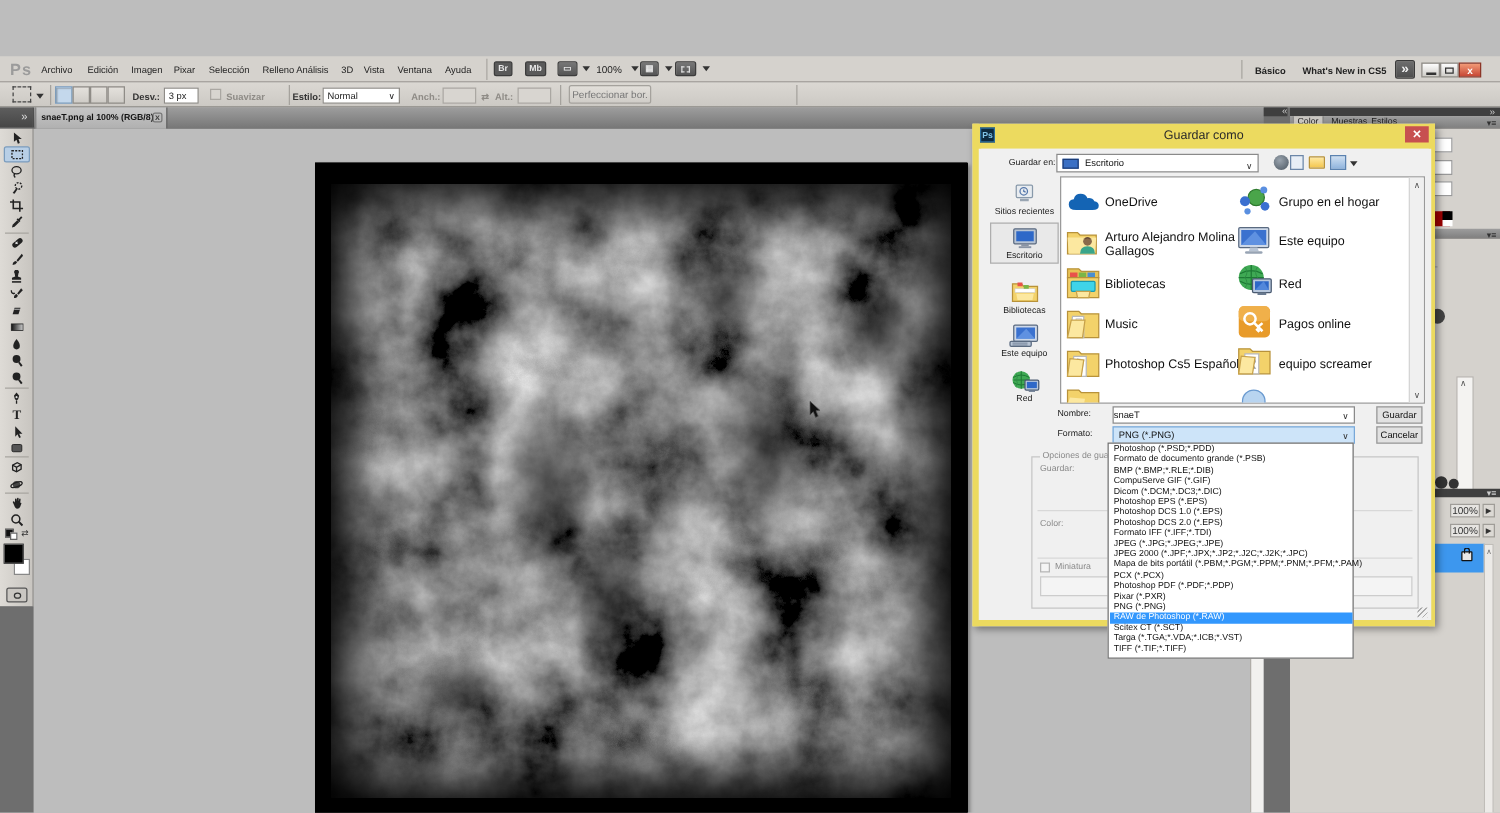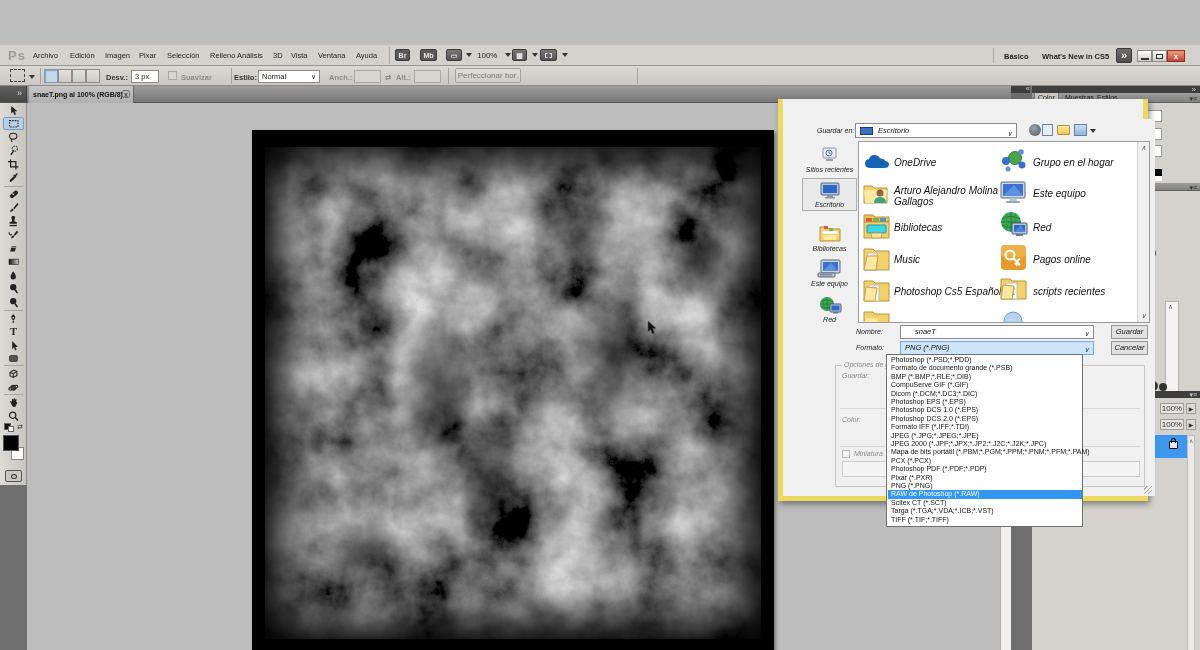--- a/index.html
+++ b/index.html
@@ -441,21 +441,26 @@
         <rect x="134" y="3.5" width="8" height="8"></rect>
           <path d="M134,5.5 L139,5.5 L139,3.5" fill="#e8e6e3" stroke="#555"></path>
         <path d="M152,4.5 L158,4.5 L157.2,11 L152.8,11 Z"></path>
           <path d="M151,4.5 L159,4.5 M154,3 L156,3"></path>
       </g>
     </svg>
   </div>
 </div>
 
 <div class="abs" id="dlg">
-  <div style="position:absolute; left:12px; top:20px; width:360px; height:377px; background:#f0f0f0;font-style:italic;" id="dlgbody">
+  <div id="dlgtitle">
+    <span class="psico">Ps</span>
+    <span class="t">Guardar como</span>
+    <span id="dlgx">✕</span>
+  </div>
+  <div style="position:absolute; left:2px; top:20px; width:360px; height:377px; background:#f0f0f0;" id="dlgbody">
 
     <span class="dl" style="left:22px; top:8px;">Guardar en:</span>
     <span class="win-field" style="left:60px; top:4px; width:162px; height:15px; line-height:13px;">
       <span style="position:absolute; left:4px; top:3px; width:13px; height:8px; background:#3a6fc4; border:1px solid #1c3d77;"></span>
       <span style="position:absolute; left:22px;">Escritorio</span>
       <span class="cmb-arrow">∨</span>
     </span>
 
     <span style="position:absolute; left:234px; top:5px; width:12px; height:12px; background:radial-gradient(circle at 40% 35%,#9aa4ae,#4a5560); border-radius:50%;"></span>
     <span style="position:absolute; left:247px; top:5px; width:11px; height:12px; border:1px solid #6b86a8; background:#e8eef6;"></span>
@@ -576,37 +581,37 @@
           </svg></div>
       <div class="fitem" style="left:35px; top:144px;">Photoshop Cs5 Español</div>
       <div class="fitem" style="left:140px; top:134px;"><svg width="30" height="26">
             <path d="M2,3 L11,3 L13,5 L27,5 L27,23 L2,23 Z" fill="#f3d26a" stroke="#b8923a"></path>
             <path d="M7,7 L18,7 L18,23 L5,23 Z" fill="#fff" stroke="#b8b8b8"></path>
             <path d="M10,9 L16,9 L14,21 L8,21 Z" fill="#e8e8e8"></path>
             <circle cx="13" cy="13" r="2.5" fill="#888"></circle>
             <path d="M10,19 L13,15 L16,19 Z" fill="#999"></path>
             <path d="M2,23 L4,9 L15,10 L13,23 Z" fill="#fce8a0" stroke="#c8a24a"></path>
           </svg></div>
-      <div class="fitem" style="left:174px; top:144px;">scripts recientes</div>
+      <div class="fitem" style="left:174px; top:144px;">equipo screamer</div>
 
       <div class="fitem" style="left:4px; top:167px;"><svg width="28" height="15">
             <path d="M1,3 L10,3 L12,5 L26,5 L26,15 L1,15 Z" fill="#f3d26a" stroke="#b8923a"></path>
             <path d="M1,15 L3,9 L15,10 L14,15 Z" fill="#fce8a0"></path>
           </svg></div>
       <div class="fitem" style="left:140px; top:167px;"><svg width="30" height="15">
             <circle cx="14" cy="12" r="9" fill="#b8d4f0" stroke="#6a9ad0"></circle>
           </svg></div>
       <div id="fscroll">
         <span style="position:absolute; left:3px; top:2px; font-size:7px; color:#555;">∧</span>
         <span style="position:absolute; left:3px; bottom:2px; font-size:7px; color:#555;">∨</span>
       </div>
     </div>
 
     <span class="dl" style="left:61px; top:209px;">Nombre:</span>
-    <span class="win-field" style="left:105px; top:206px; width:194px; height:14px; line-height:12px; padding-left:14px;">snaeT<span class="cmb-arrow" style="top:2px;">∨</span></span>
+    <span class="win-field" style="left:105px; top:206px; width:194px; height:14px; line-height:12px; padding-left:0;">snaeT<span class="cmb-arrow" style="top:2px;">∨</span></span>
     <span class="win-btn" style="left:316px; top:206px; width:37px; height:14px; line-height:12px;">Guardar</span>
     <span class="dl" style="left:61px; top:225px;">Formato:</span>
     <span class="win-field" style="left:105px; top:222px; width:194px; height:14px; line-height:12px; padding-left:4px; background:#cde4f9; border-color:#78a8d8;">PNG (*.PNG)<span class="cmb-arrow" style="top:2px;">∨</span></span>
     <span class="win-btn" style="left:316px; top:222px; width:37px; height:14px; line-height:12px;">Cancelar</span>
 
     <div style="position:absolute; left:40px; top:246px; width:310px; height:122px; border:1px solid #c5c5c5;">
       <span class="dl gray" style="left:6px; top:-5px; background:#f0f0f0; padding:0 2px;">Opciones de guardado</span>
       <span class="dl gray" style="left:6px; top:6px;">Guardar:</span>
       <div style="position:absolute; left:4px; top:42px; width:300px; height:1px; background:#d8d8d8;"></div>
       <span class="dl gray" style="left:6px; top:50px;">Color:</span>

